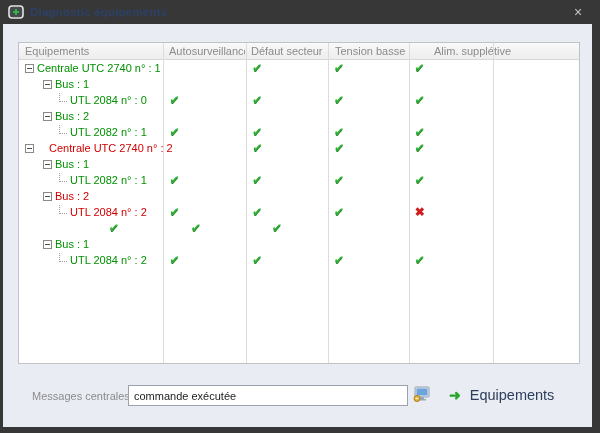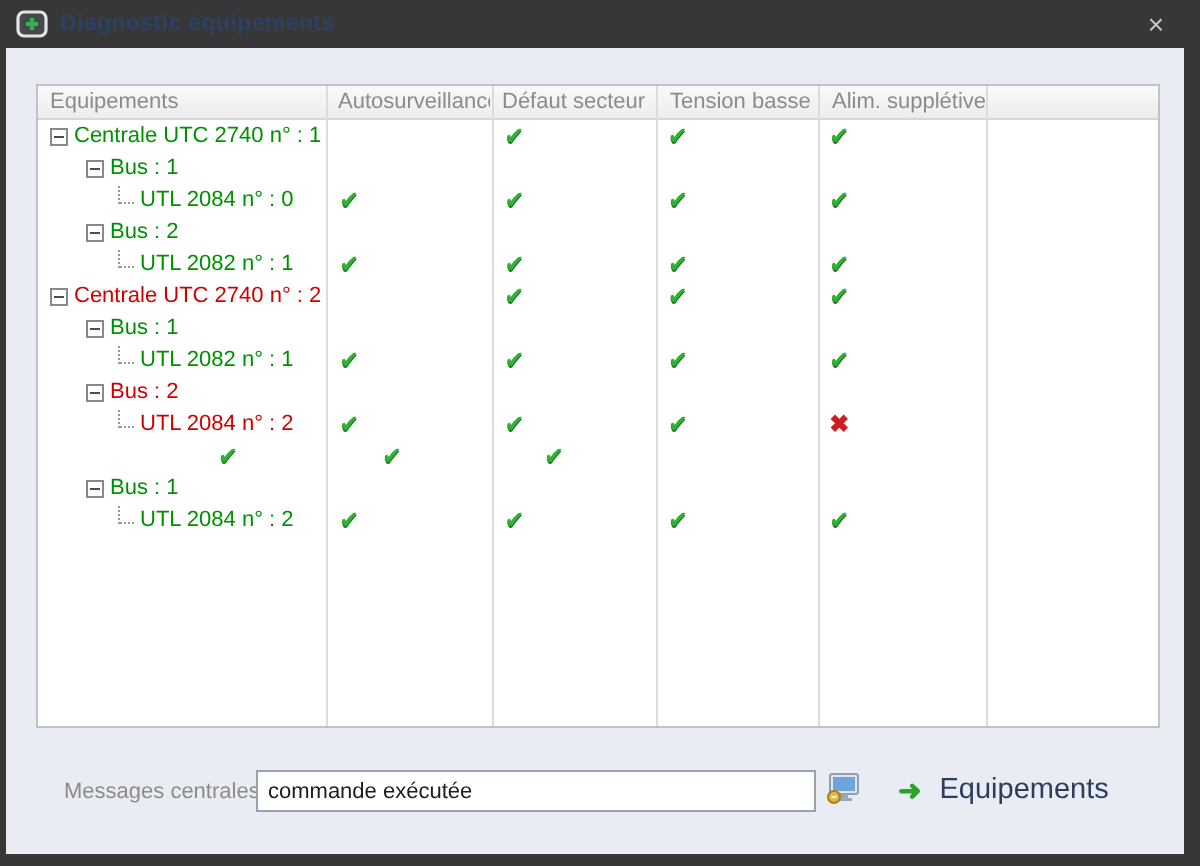--- a/index.html
+++ b/index.html
@@ -57,21 +57,21 @@
   </div>
 
   <div class="content">
 
     <div class="table">
       <div class="header" id="table-header">
           <div class="header-cell" style="width: 144px;">Equipements</div>
           <div class="header-cell" style="width: 82px;">Autosurveillance</div>
           <div class="header-cell" style="width: 84px;">Défaut secteur</div>
           <div class="header-cell" style="width: 81px;">Tension basse</div>
-          <div class="header-cell" style="width: 88px;">Alim. supplétive</div>
+          <div class="header-cell" style="width: 88px; margin-left: 18px;">Alim. supplétive</div>
         </div>
       <div id="table-vlines">
           <div class="vline" style="left: 144px;"></div>
           <div class="vline" style="left: 227px;"></div>
           <div class="vline" style="left: 309px;"></div>
           <div class="vline" style="left: 390px;"></div>
           <div class="vline" style="left: 474px;"></div>
         </div>
       <div class="rows" id="table-rows">
           <div class="trow">
@@ -123,21 +123,21 @@
               <span class="lconn"></span>
               <span class="node-green">UTL 2082 n° : 1</span>
             </div>
             <div class="cell-mark" style="width: 83px;"><span class="mark-check">✔</span></div>
             <div class="cell-mark" style="width: 82px;"><span class="mark-check">✔</span></div>
             <div class="cell-mark" style="width: 81px;"><span class="mark-check">✔</span></div>
             <div class="cell-mark" style="width: 84px;"><span class="mark-check">✔</span></div>
             <div class="cell-mark" style="width: 88px;"></div>
           </div>
           <div class="trow">
-            <div class="cell-tree" style="padding-left: 6px;">
+            <div class="cell-tree" style="padding-left: 6px; gap: 12px;">
               <span class="expando"></span>
               <span class="node-red">Centrale UTC 2740 n° : 2</span>
             </div>
             <div class="cell-mark" style="width: 83px;"></div>
             <div class="cell-mark" style="width: 82px;"><span class="mark-check">✔</span></div>
             <div class="cell-mark" style="width: 81px;"><span class="mark-check">✔</span></div>
             <div class="cell-mark" style="width: 84px;"><span class="mark-check">✔</span></div>
             <div class="cell-mark" style="width: 88px;"></div>
           </div>
           <div class="trow">

